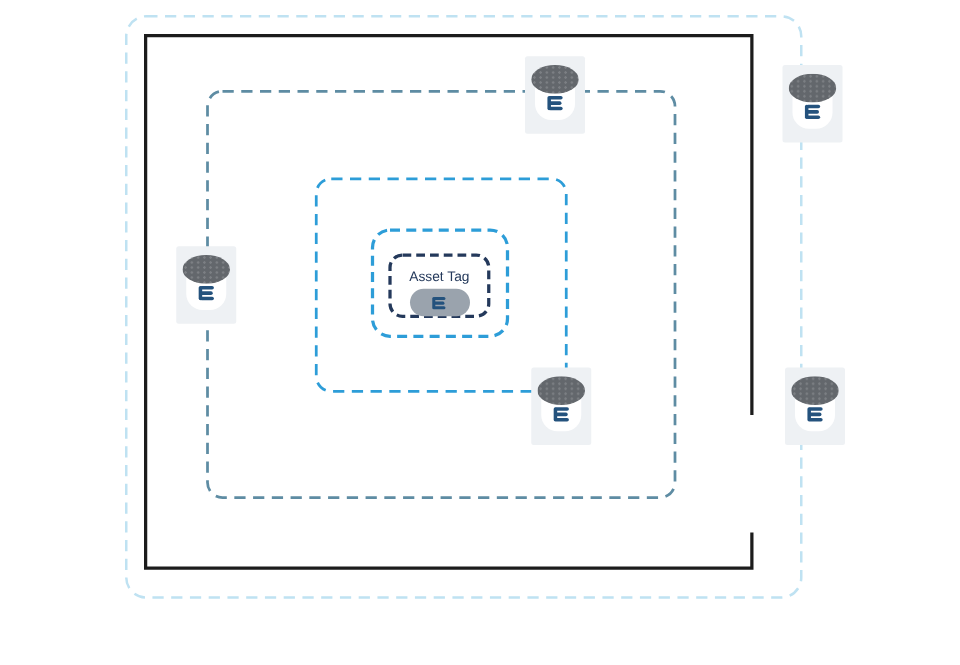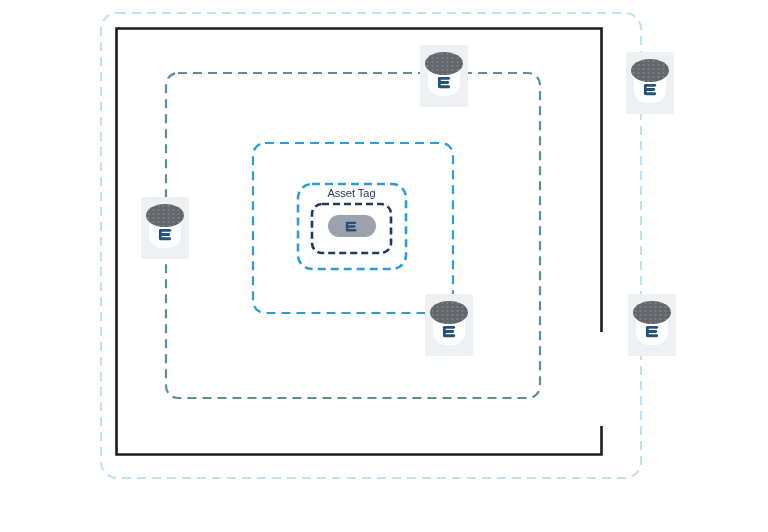--- a/index.html
+++ b/index.html
@@ -56,27 +56,27 @@
     align-items: flex-end;
     justify-content: center;
     padding-bottom: 6px;
     box-sizing: border-box;
   }
   .logo-svg { color: var(--logo); display: block; }
 
   .asset-tag {
     position: absolute;
     left: 312px;
-    top: 188px;
+    top: 204px;
     width: 79px;
     height: 49px;
     display: flex;
     flex-direction: column;
     align-items: center;
-    justify-content: space-between;
+    justify-content: flex-end;
     gap: 3px;
   }
   .asset-tag-label {
     font-size: 11px;
     line-height: 1;
     color: var(--tag-zone);
     white-space: nowrap;
   }
   .asset-tag-pill {
     width: 48px;

